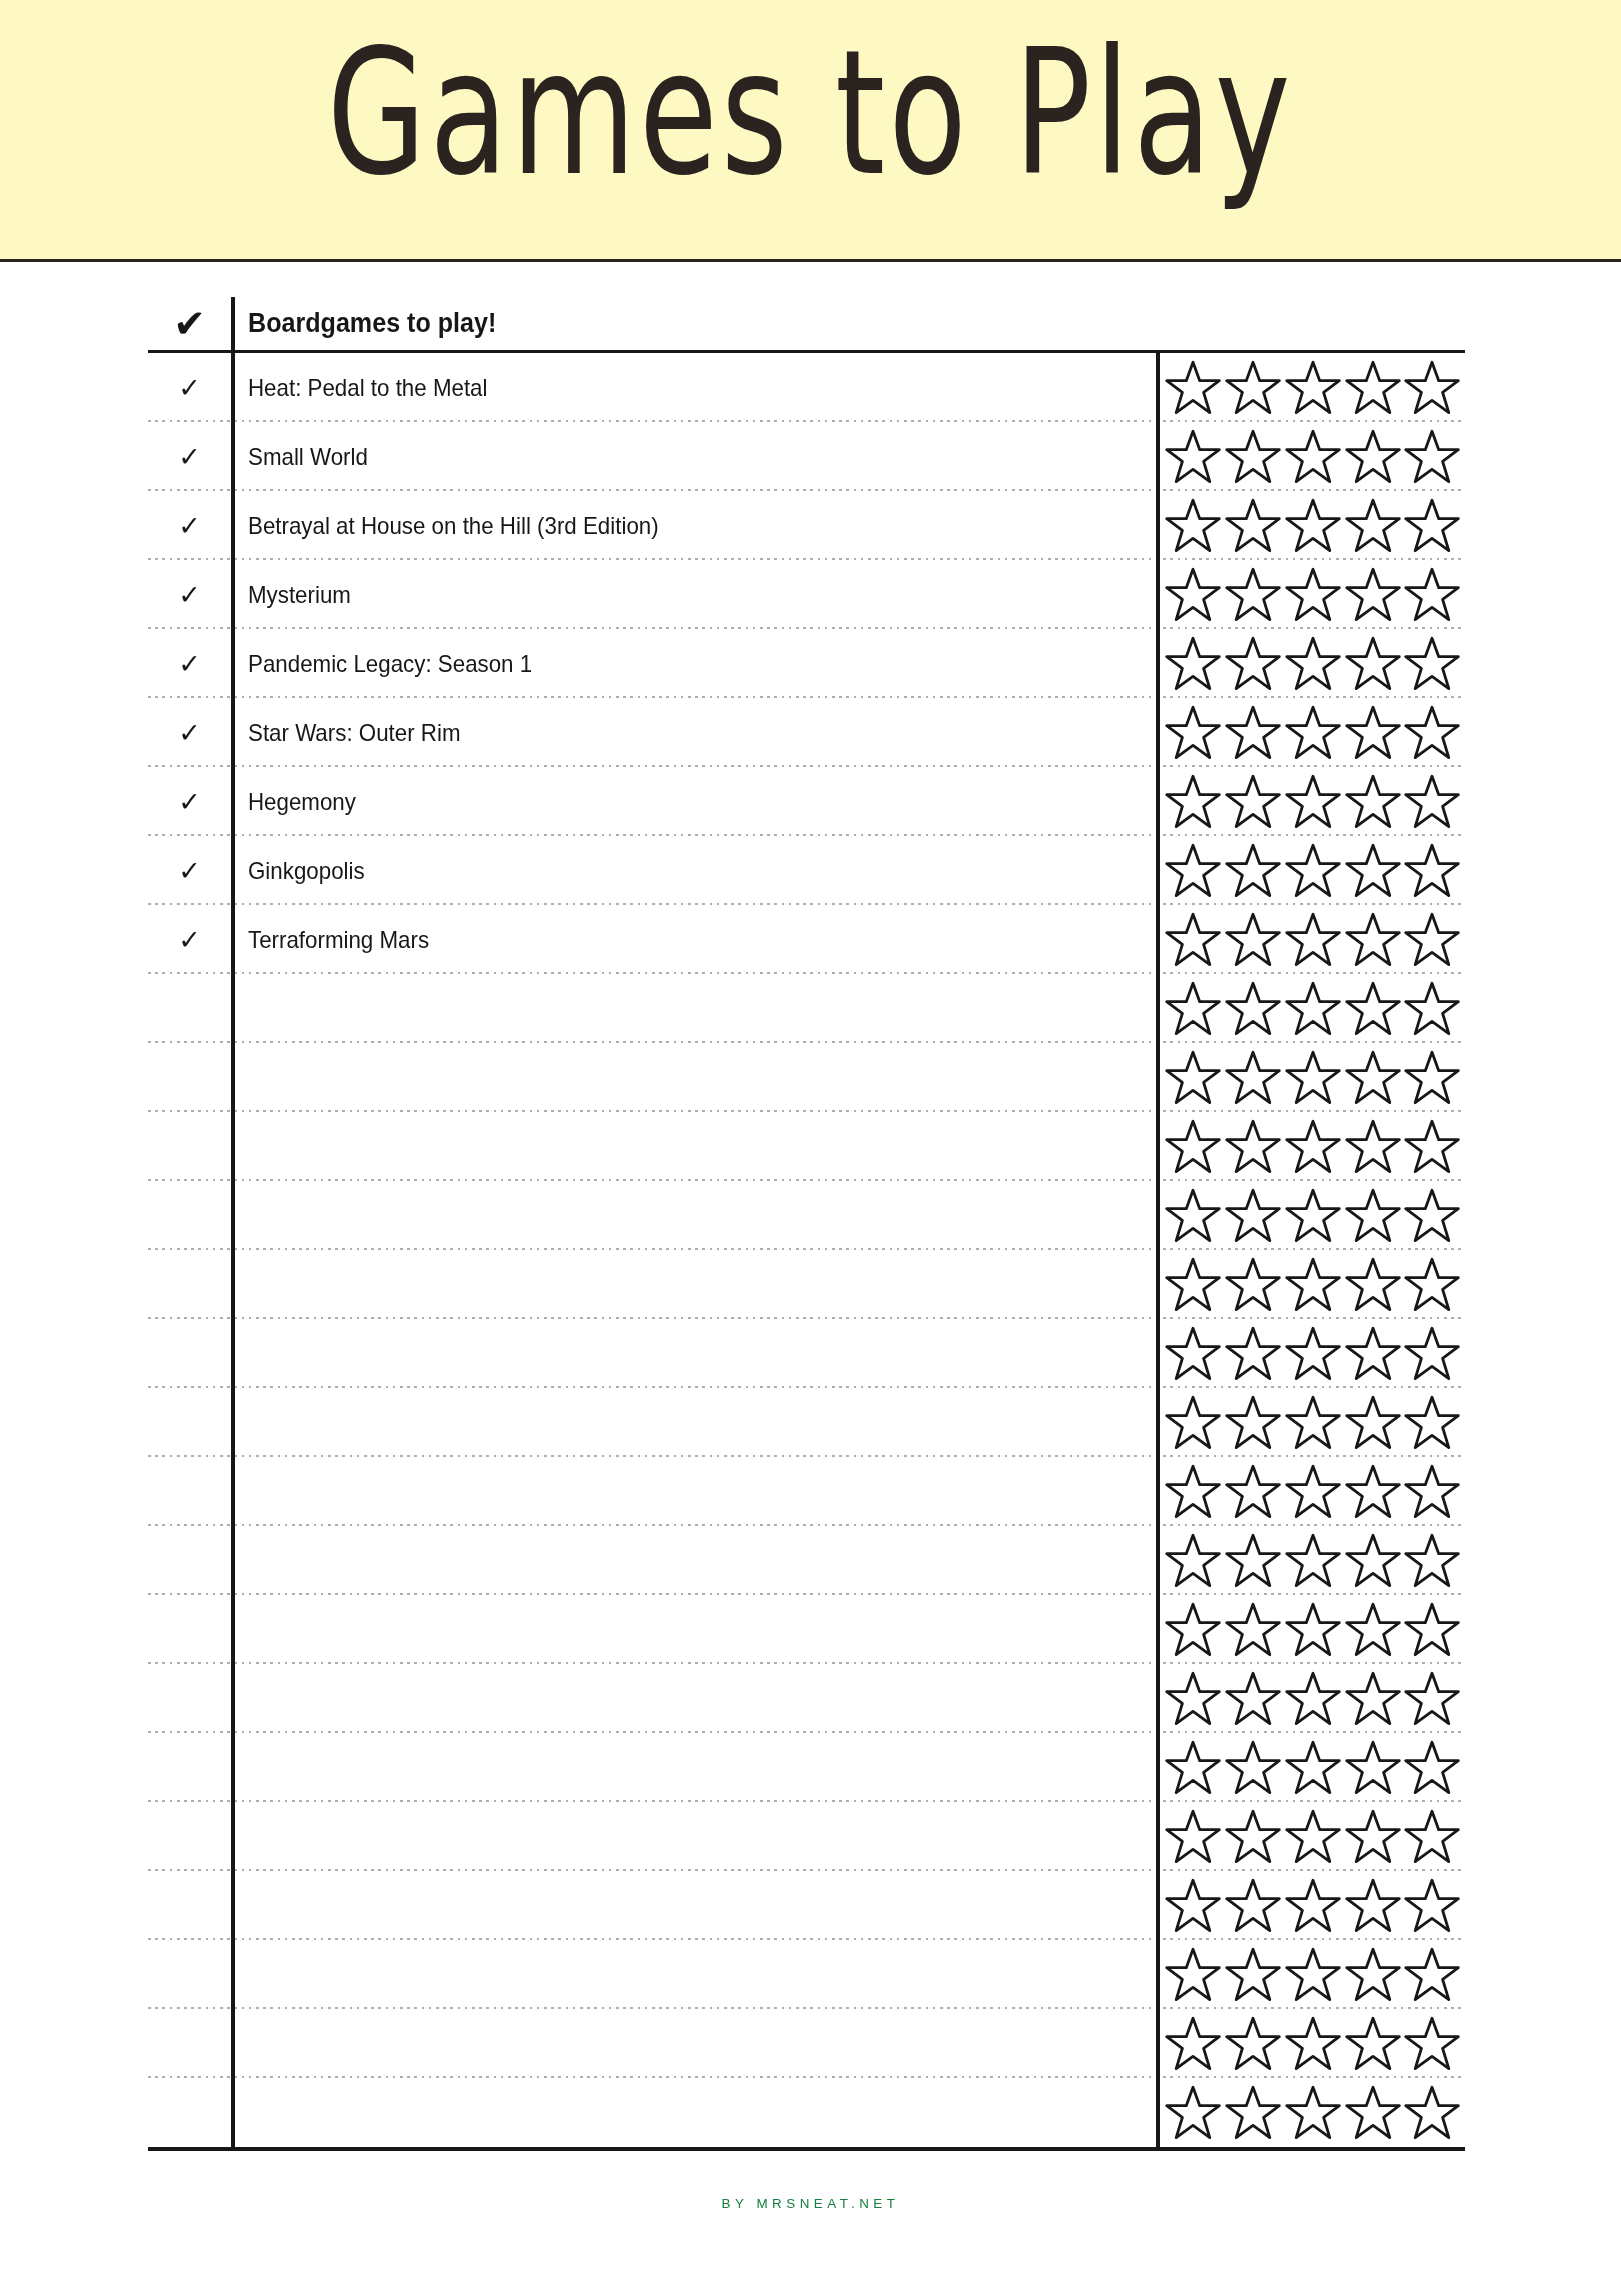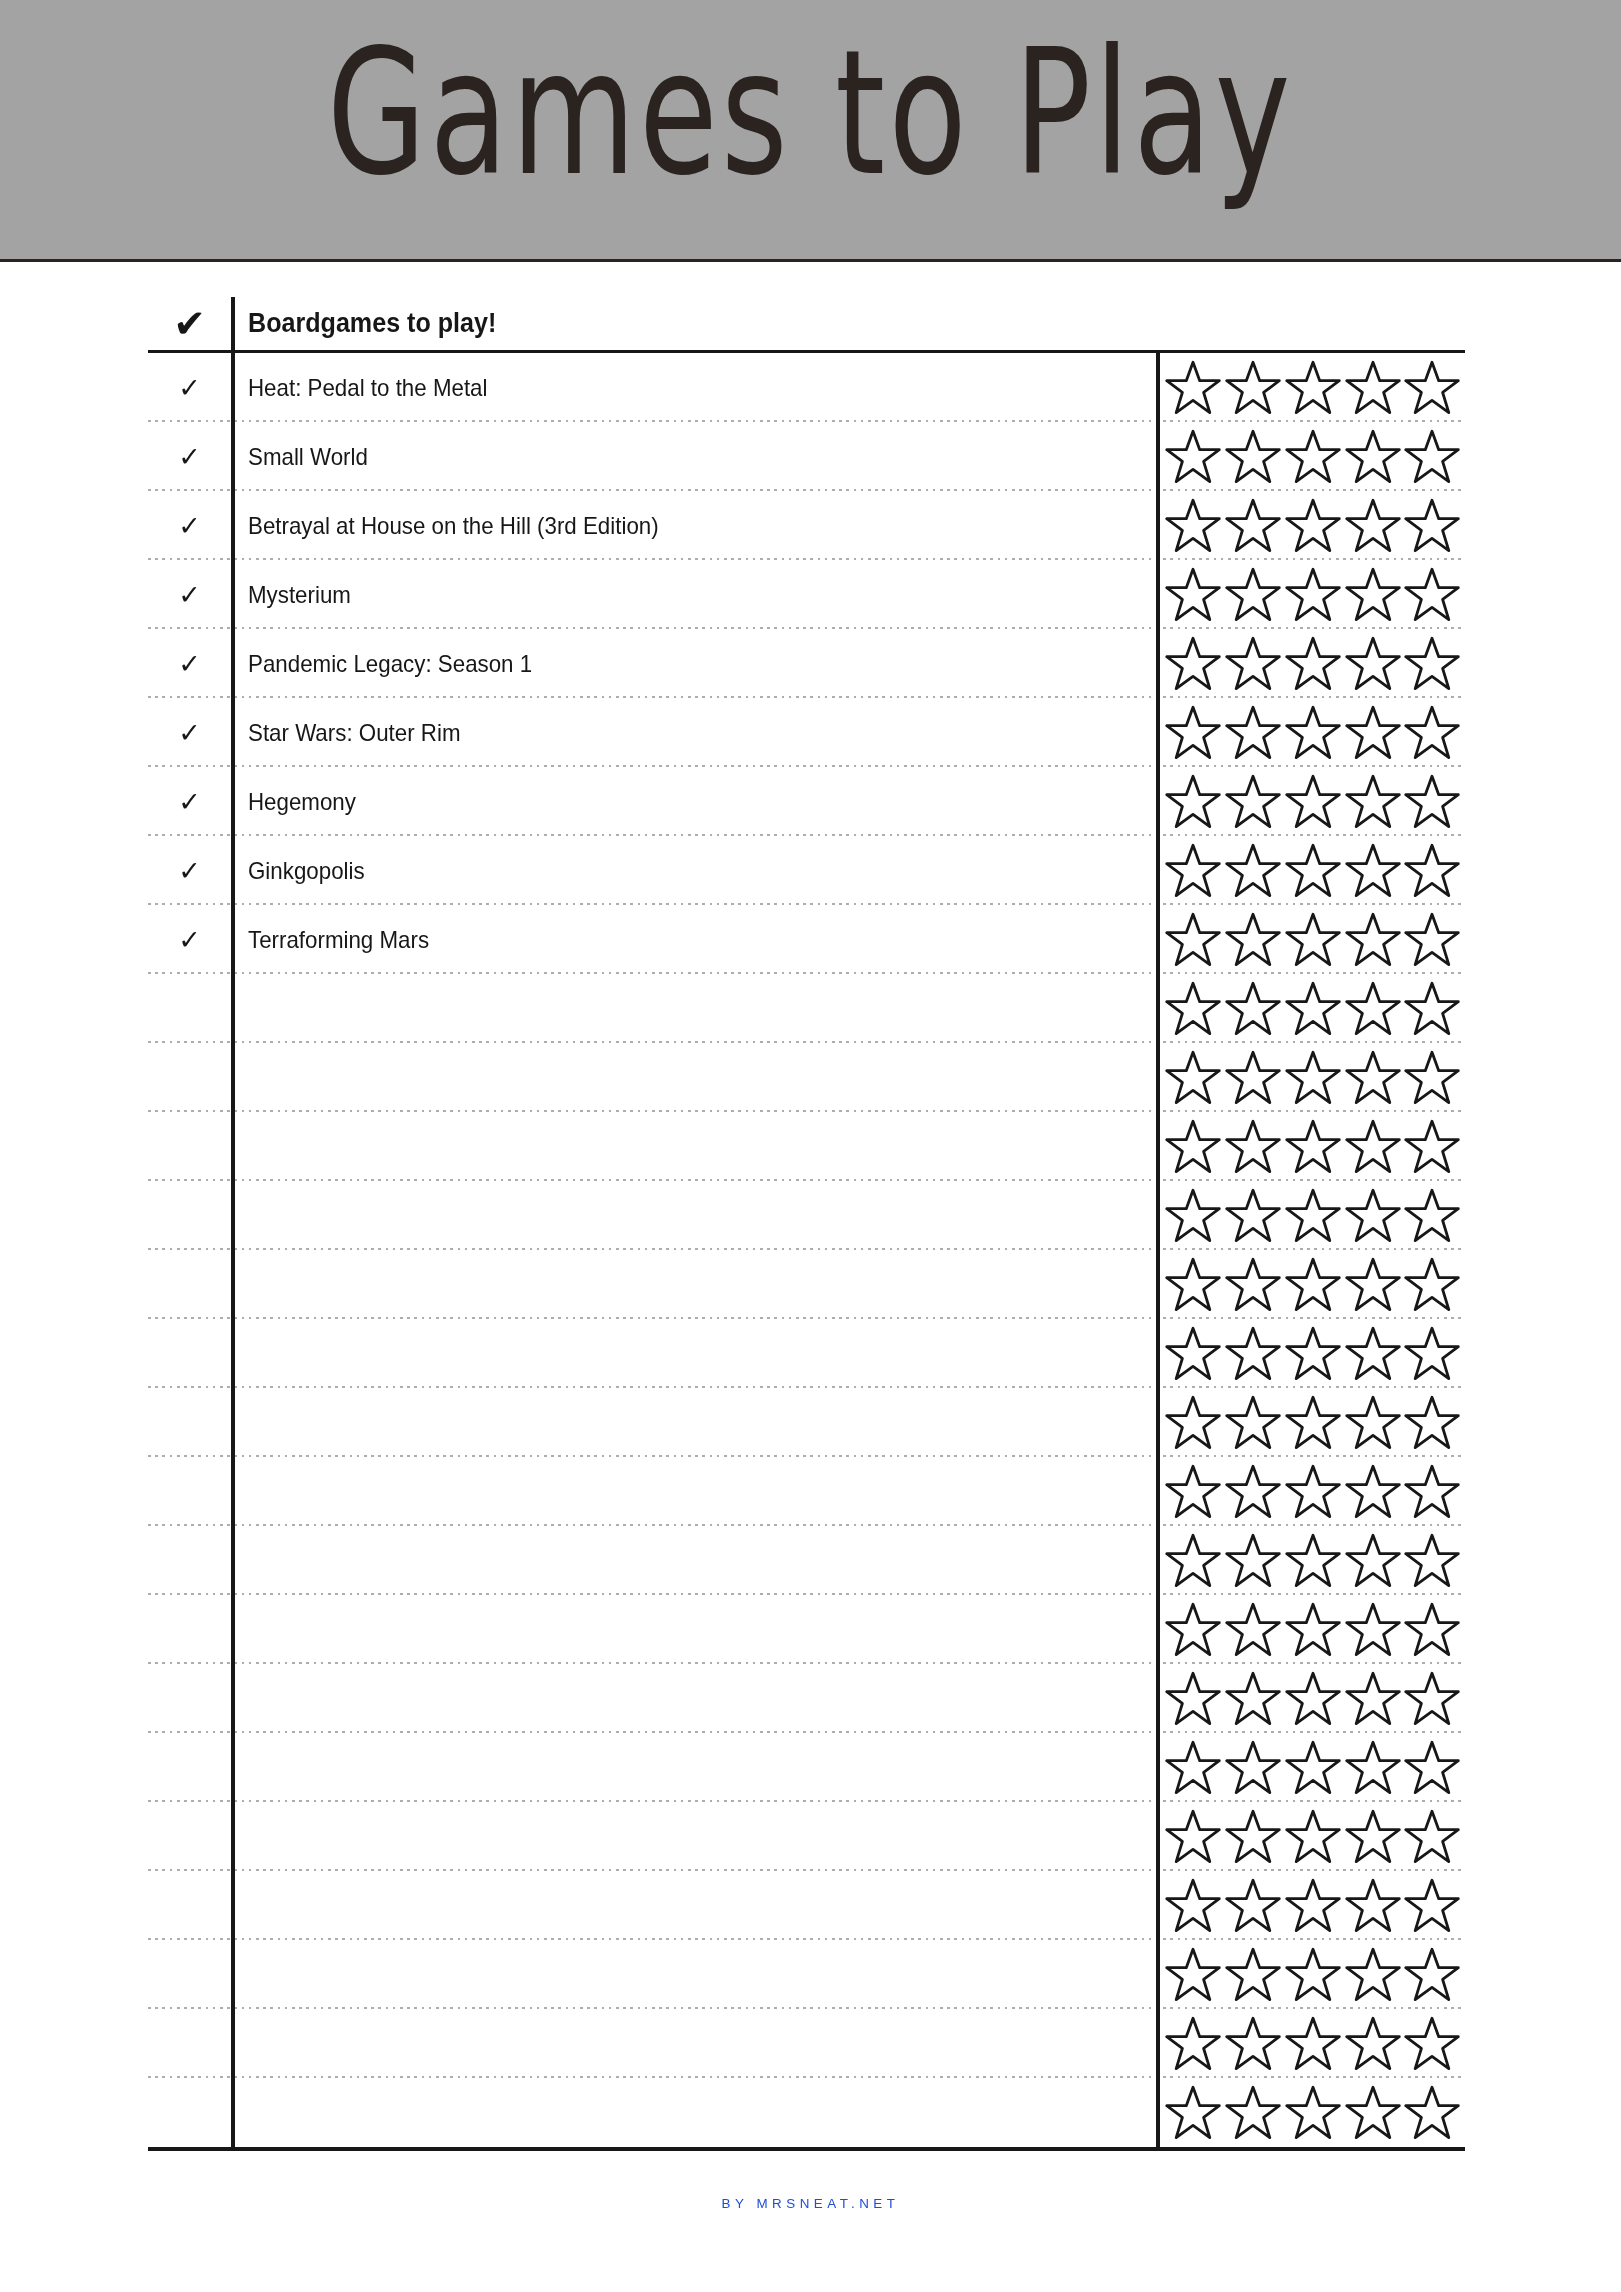--- a/index.html
+++ b/index.html
@@ -16,21 +16,21 @@
     -webkit-font-smoothing: antialiased;
   }
 
   
   .banner {
     position: absolute;
     left: 0;
     top: 0;
     width: 1621px;
     height: 262px;
-    background: #a3a3a3;
+    background: #fef9c3;
     border-bottom: 3.6px solid #2a2320;
     box-sizing: border-box;
   }
   .banner-title {
     position: absolute;
     left: 0;
     top: 27px;
     width: 1621px;
     text-align: center;
     font-family: "DejaVu Sans", sans-serif;
@@ -198,21 +198,21 @@
 
   
   .footer {
     position: absolute;
     left: 0;
     top: 2196px;
     width: 1621px;
     text-align: center;
     font-size: 13.4px;
     letter-spacing: 4.5px;
-    color: #1d4ed8;
+    color: #15803d;
     font-family: "Liberation Sans", sans-serif;
   }
 </style>
 </head>
 <body>
 
 <div class="banner">
   <div class="banner-title">Games to Play</div>
 </div>
 

